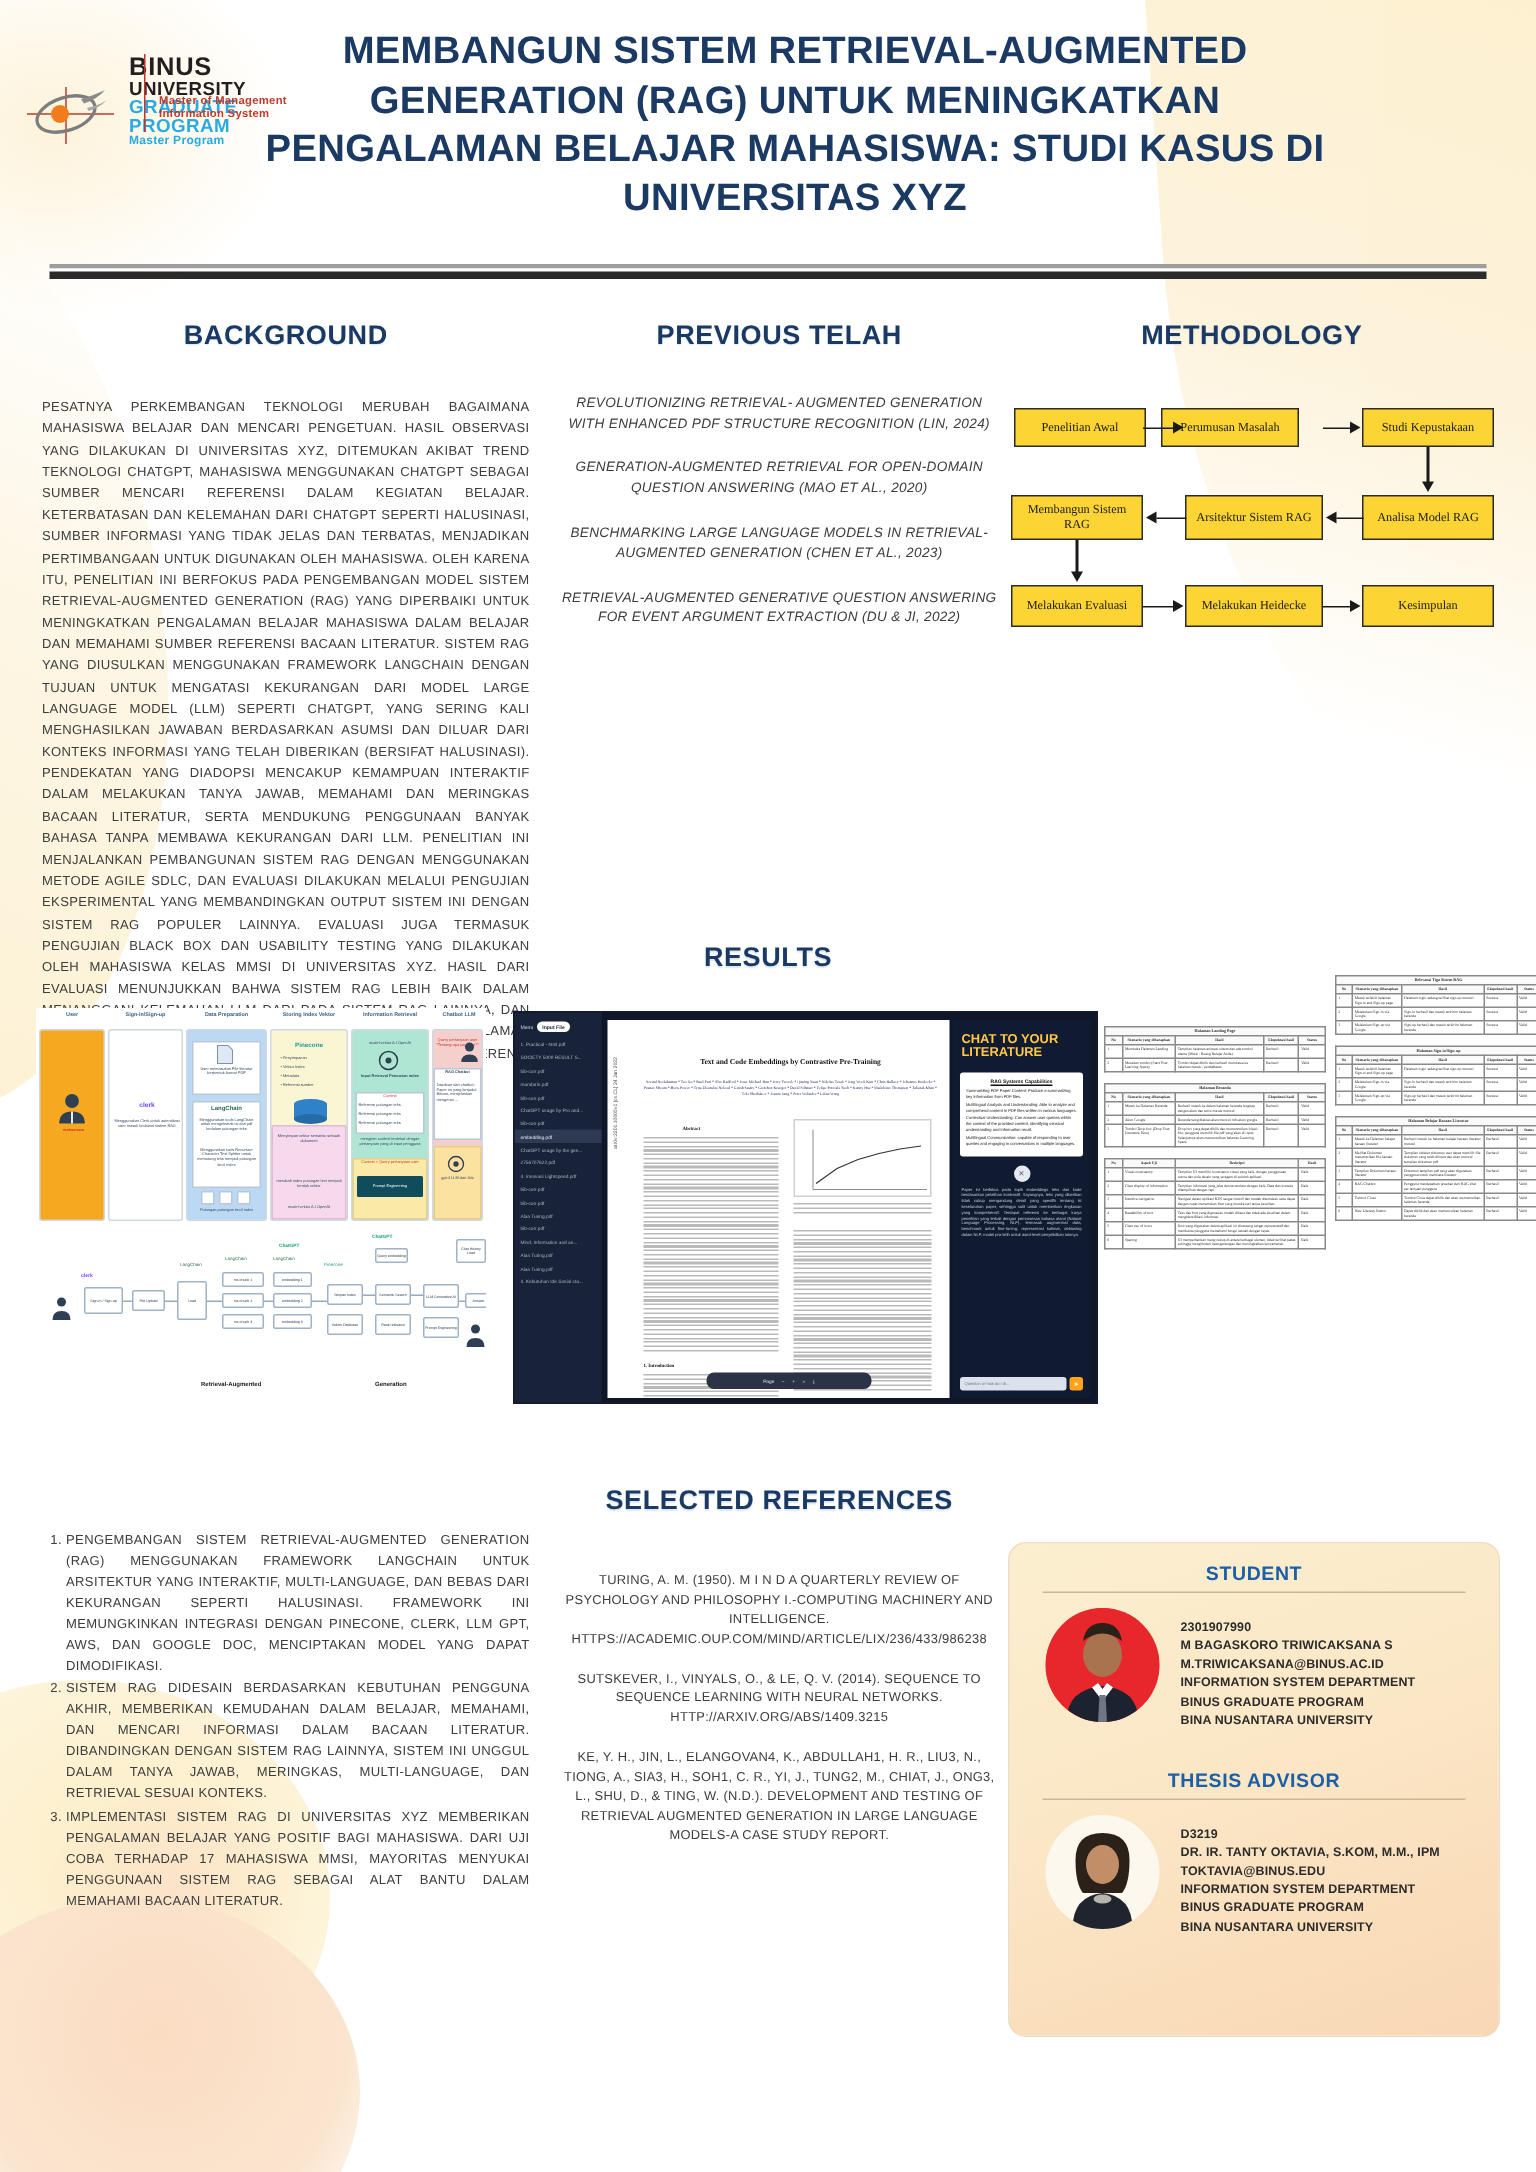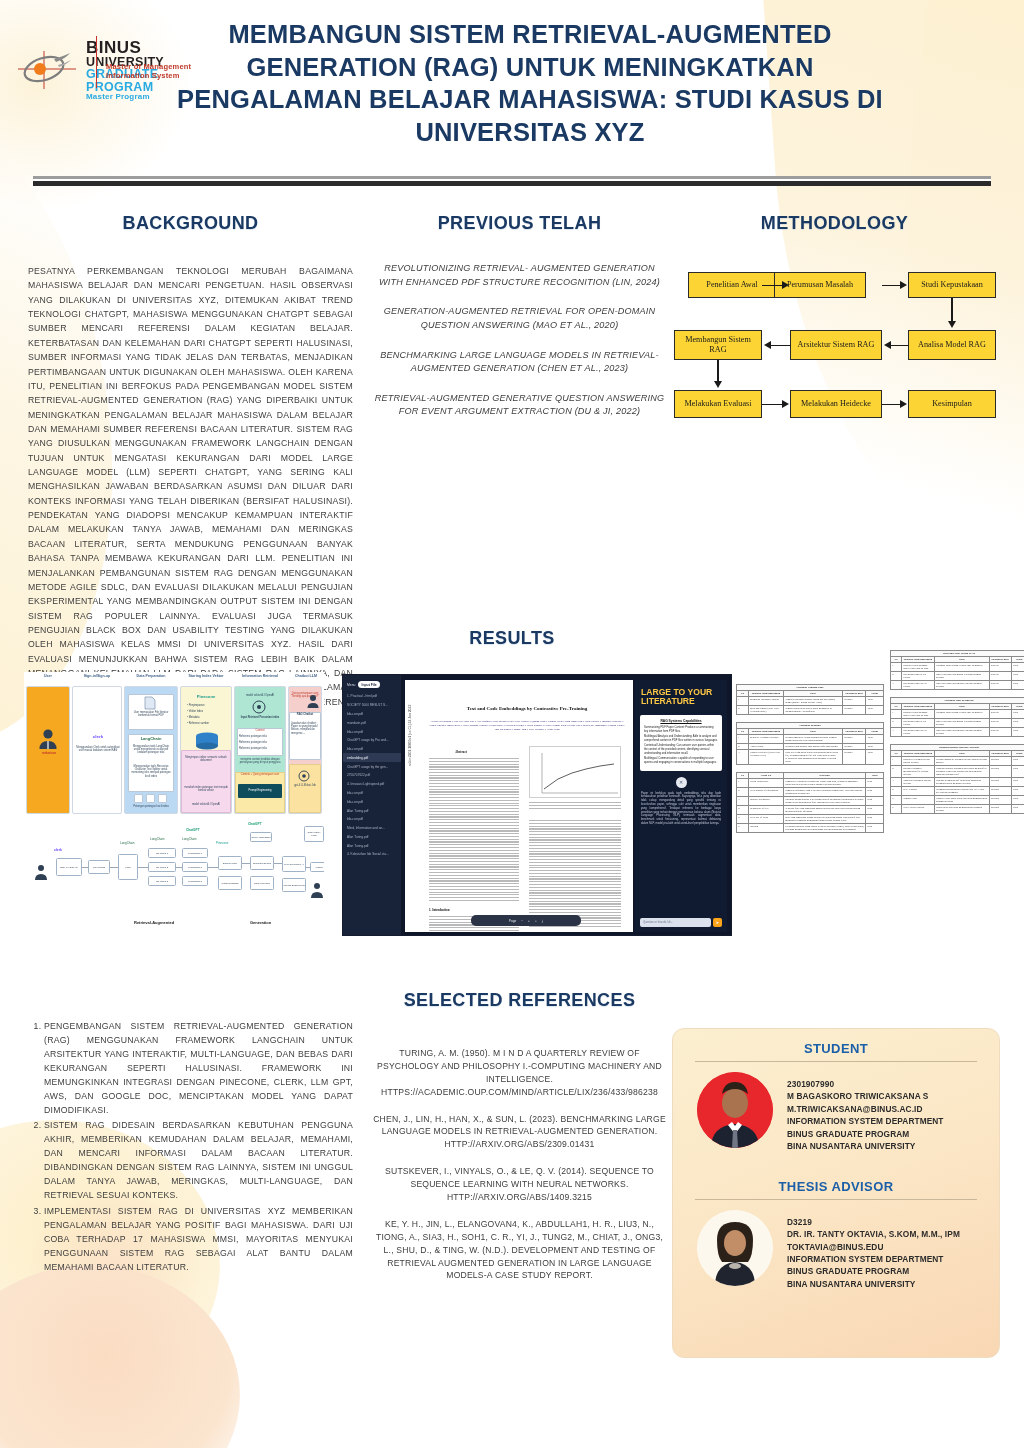--- a/index.html
+++ b/index.html
@@ -61,23 +61,23 @@
   .deco-top-left-tint {
     left: -70px; top: -40px;
     width: 260px; height: 250px;
     background: radial-gradient(ellipse at 40% 50%, #fdf3da 0%, rgba(255,255,255,0) 72%);
     border-radius: 50%;
   }
 
   
   #header { position: absolute; left: 0; top: 0; width: 1024px; height: 168px; }
   .logo-wrap {
-    position: absolute; left: 8px; top: 22px;
+    position: absolute; left: 8px; top: 2px;
     width: 200px; height: 96px;
-    display: flex; align-items: center;
+    display: flex; align-items: flex-end;
   }
   .logo-mark { position: relative; width: 72px; height: 42px; margin-left: 6px; }
   .logo-text { margin-left: 0px; line-height: 1.0; }
   .logo-binus {
     font-size: 17px; font-weight: bold; color: #231f20; letter-spacing: .5px;
     font-family: "Liberation Sans", sans-serif;
   }
   .logo-univ { font-size: 12.5px; font-weight: bold; color: #231f20; letter-spacing: .3px; }
   .logo-grad { font-size: 12.5px; font-weight: bold; color: #29abe2; letter-spacing: .3px; }
   .logo-prog { font-size: 12.5px; font-weight: bold; color: #29abe2; letter-spacing: .3px; }
@@ -375,21 +375,21 @@
       <div class="prev-item">GENERATION-AUGMENTED RETRIEVAL FOR OPEN-DOMAIN QUESTION ANSWERING (MAO ET AL., 2020)</div>
       <div class="prev-item">BENCHMARKING LARGE LANGUAGE MODELS IN RETRIEVAL- AUGMENTED GENERATION (CHEN ET AL., 2023)</div>
       <div class="prev-item">RETRIEVAL-AUGMENTED GENERATIVE QUESTION ANSWERING FOR EVENT ARGUMENT EXTRACTION (DU &amp; JI, 2022)</div>
     </div>
   </div>
 
   <div id="col-method">
     <div class="sec-head">METHODOLOGY</div>
     <div class="flow">
 
-      <div class="fbox" style="left:16px;  top:10px; width:88px; height:26px;">Penelitian Awal</div>
+      <div class="fbox" style="left:4px;  top:10px; width:88px; height:26px;">Penelitian Awal</div>
       <div class="fbox" style="left:102px;top:10px; width:92px; height:26px;">Perumusan Masalah</div>
       <div class="fbox" style="left:236px;top:10px; width:88px; height:26px;">Studi Kepustakaan</div>
 
       <div class="fbox" style="left:2px;  top:68px; width:88px; height:30px;">Membangun Sistem RAG</div>
       <div class="fbox" style="left:118px;top:68px; width:92px; height:30px;">Arsitektur Sistem RAG</div>
       <div class="fbox" style="left:236px;top:68px; width:88px; height:30px;">Analisa Model RAG</div>
 
       <div class="fbox" style="left:2px;  top:128px;width:88px; height:28px;">Melakukan Evaluasi</div>
       <div class="fbox" style="left:118px;top:128px;width:92px; height:28px;">Melakukan Heidecke</div>
       <div class="fbox" style="left:236px;top:128px;width:88px; height:28px;">Kesimpulan</div>
@@ -713,21 +713,21 @@
         <div class="doc-toolbar">
           <span class="doc-tool-txt">Page</span>
           <span class="doc-tool-txt">−</span>
           <span class="doc-tool-txt">+</span>
           <span class="doc-tool-txt">⌕</span>
           <span class="doc-tool-txt">⤓</span>
         </div>
       </div>
 
       <div class="app-chat">
-        <div class="chat-title">LARGE TO YOUR LITERATURE</div>
+        <div class="chat-title">CHAT TO YOUR LITERATURE</div>
         <div class="chat-card">
           <div class="chat-card-h">RAG Systems Capabilities</div>
           <div class="chat-bullet">Summarizing PDF Paper Content: Produce a summarizing key information from PDF files.</div>
           <div class="chat-bullet">Multilingual Analysis and Understanding: Able to analyze and comprehend content in PDF files written in various languages.</div>
           <div class="chat-bullet">Contextual Understanding: Can answer user queries within the context of the provided content, identifying sensical understanding and information recall.</div>
           <div class="chat-bullet">Multilingual Communication: capable of responding to user queries and engaging in conversations in multiple languages.</div>
         </div>
         <div class="chat-avatar">✕</div>
         <div class="chat-answer">Paper ini berfokus pada topik embeddings teks dan kode berdasarkan pelatihan kontrastif. Sayangnya, teks yang diberikan tidak cukup mengandung detail yang spesifik tentang isi keseluruhan paper, sehingga sulit untuk memberikan ringkasan yang komprehensif. Terdapat referensi ke berbagai karya penelitian yang terkait dengan pemrosesan bahasa alami (Natural Language Processing, NLP), termasuk augmentasi data, benchmark untuk fine-tuning, representasi kalimat, debiasing dalam NLP, model pra-latih untuk word-level penyelidikan lainnya.</div>
         <div class="chat-input">
@@ -978,21 +978,20 @@
       <li>PENGEMBANGAN SISTEM RETRIEVAL-AUGMENTED GENERATION (RAG) MENGGUNAKAN FRAMEWORK LANGCHAIN UNTUK ARSITEKTUR YANG INTERAKTIF, MULTI-LANGUAGE, DAN BEBAS DARI KEKURANGAN SEPERTI HALUSINASI. FRAMEWORK INI MEMUNGKINKAN INTEGRASI DENGAN PINECONE, CLERK, LLM GPT, AWS, DAN GOOGLE DOC, MENCIPTAKAN MODEL YANG DAPAT DIMODIFIKASI.</li>
       <li>SISTEM RAG DIDESAIN BERDASARKAN KEBUTUHAN PENGGUNA AKHIR, MEMBERIKAN KEMUDAHAN DALAM BELAJAR, MEMAHAMI, DAN MENCARI INFORMASI DALAM BACAAN LITERATUR. DIBANDINGKAN DENGAN SISTEM RAG LAINNYA, SISTEM INI UNGGUL DALAM TANYA JAWAB, MERINGKAS, MULTI-LANGUAGE, DAN RETRIEVAL SESUAI KONTEKS.</li>
       <li>IMPLEMENTASI SISTEM RAG DI UNIVERSITAS XYZ MEMBERIKAN PENGALAMAN BELAJAR YANG POSITIF BAGI MAHASISWA. DARI UJI COBA TERHADAP 17 MAHASISWA MMSI, MAYORITAS MENYUKAI PENGGUNAAN SISTEM RAG SEBAGAI ALAT BANTU DALAM MEMAHAMI BACAAN LITERATUR.</li>
     </ol>
   </div>
 
   <div id="col-references">
     <div class="sec-head">SELECTED REFERENCES</div>
     <div class="ref-list">
       <div class="ref-item">TURING, A. M. (1950). M I N D A QUARTERLY REVIEW OF PSYCHOLOGY AND PHILOSOPHY I.-COMPUTING MACHINERY AND INTELLIGENCE. HTTPS://ACADEMIC.OUP.COM/MIND/ARTICLE/LIX/236/433/986238</div>
-      <div class="ref-item">CHEN, J., LIN, H., HAN, X., &amp; SUN, L. (2023). BENCHMARKING LARGE LANGUAGE MODELS IN RETRIEVAL-AUGMENTED GENERATION. HTTP://ARXIV.ORG/ABS/2309.01431</div>
       <div class="ref-item">SUTSKEVER, I., VINYALS, O., &amp; LE, Q. V. (2014). SEQUENCE TO SEQUENCE LEARNING WITH NEURAL NETWORKS. HTTP://ARXIV.ORG/ABS/1409.3215</div>
       <div class="ref-item">KE, Y. H., JIN, L., ELANGOVAN4, K., ABDULLAH1, H. R., LIU3, N., TIONG, A., SIA3, H., SOH1, C. R., YI, J., TUNG2, M., CHIAT, J., ONG3, L., SHU, D., &amp; TING, W. (N.D.). DEVELOPMENT AND TESTING OF RETRIEVAL AUGMENTED GENERATION IN LARGE LANGUAGE MODELS-A CASE STUDY REPORT.</div>
     </div>
   </div>
 
   <div id="panel-people">
     <div class="people-head">STUDENT</div>
     <div class="people-rule"></div>
     <div class="person">
       <div class="avatar red">

